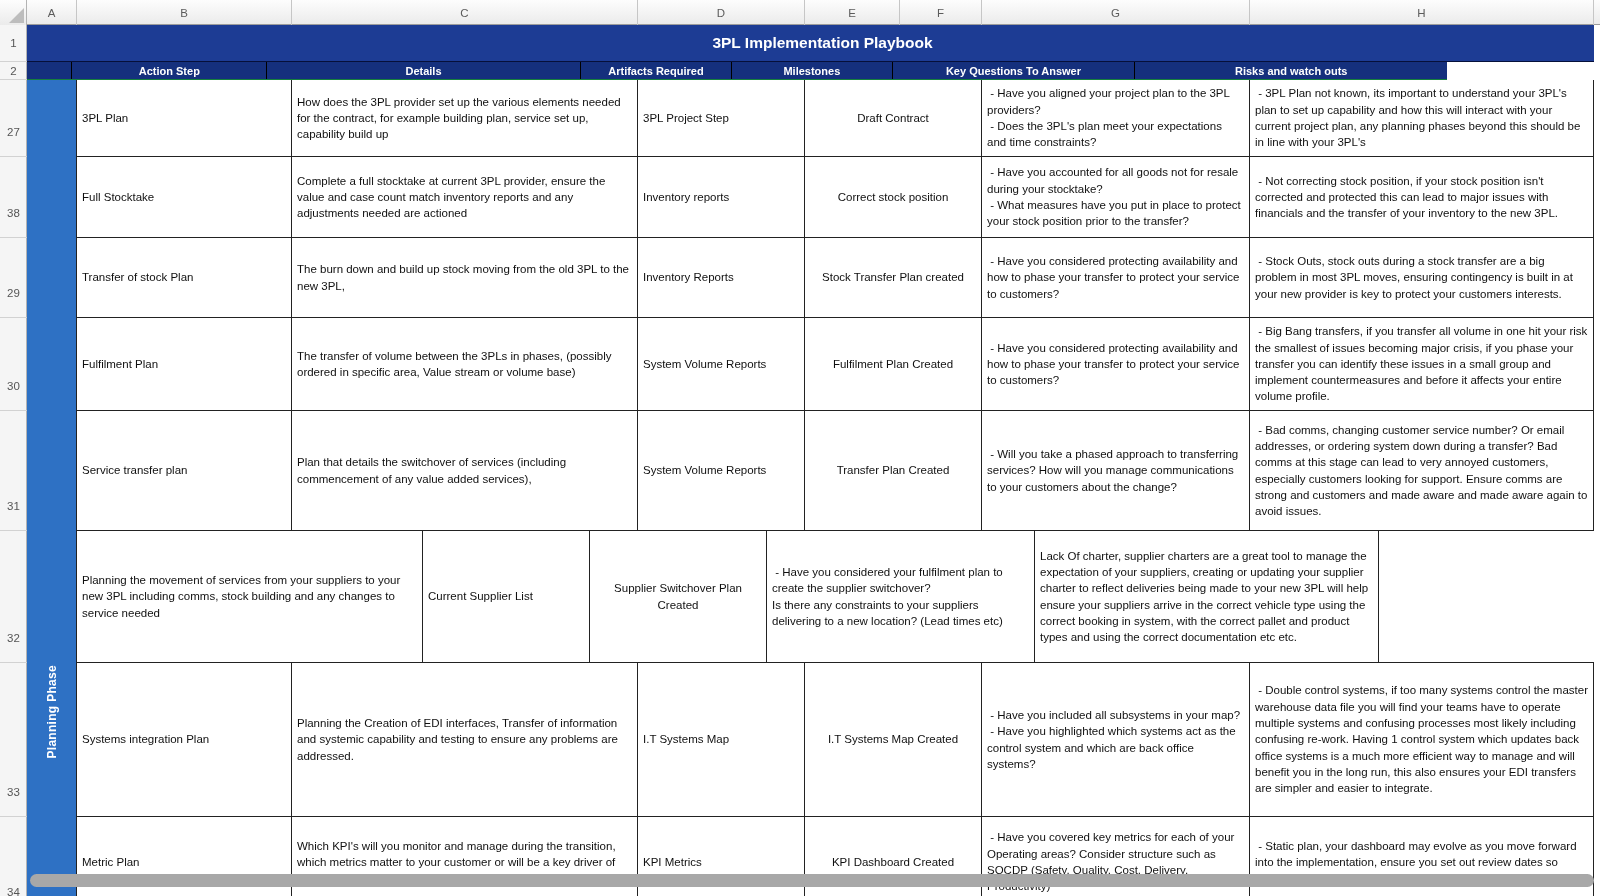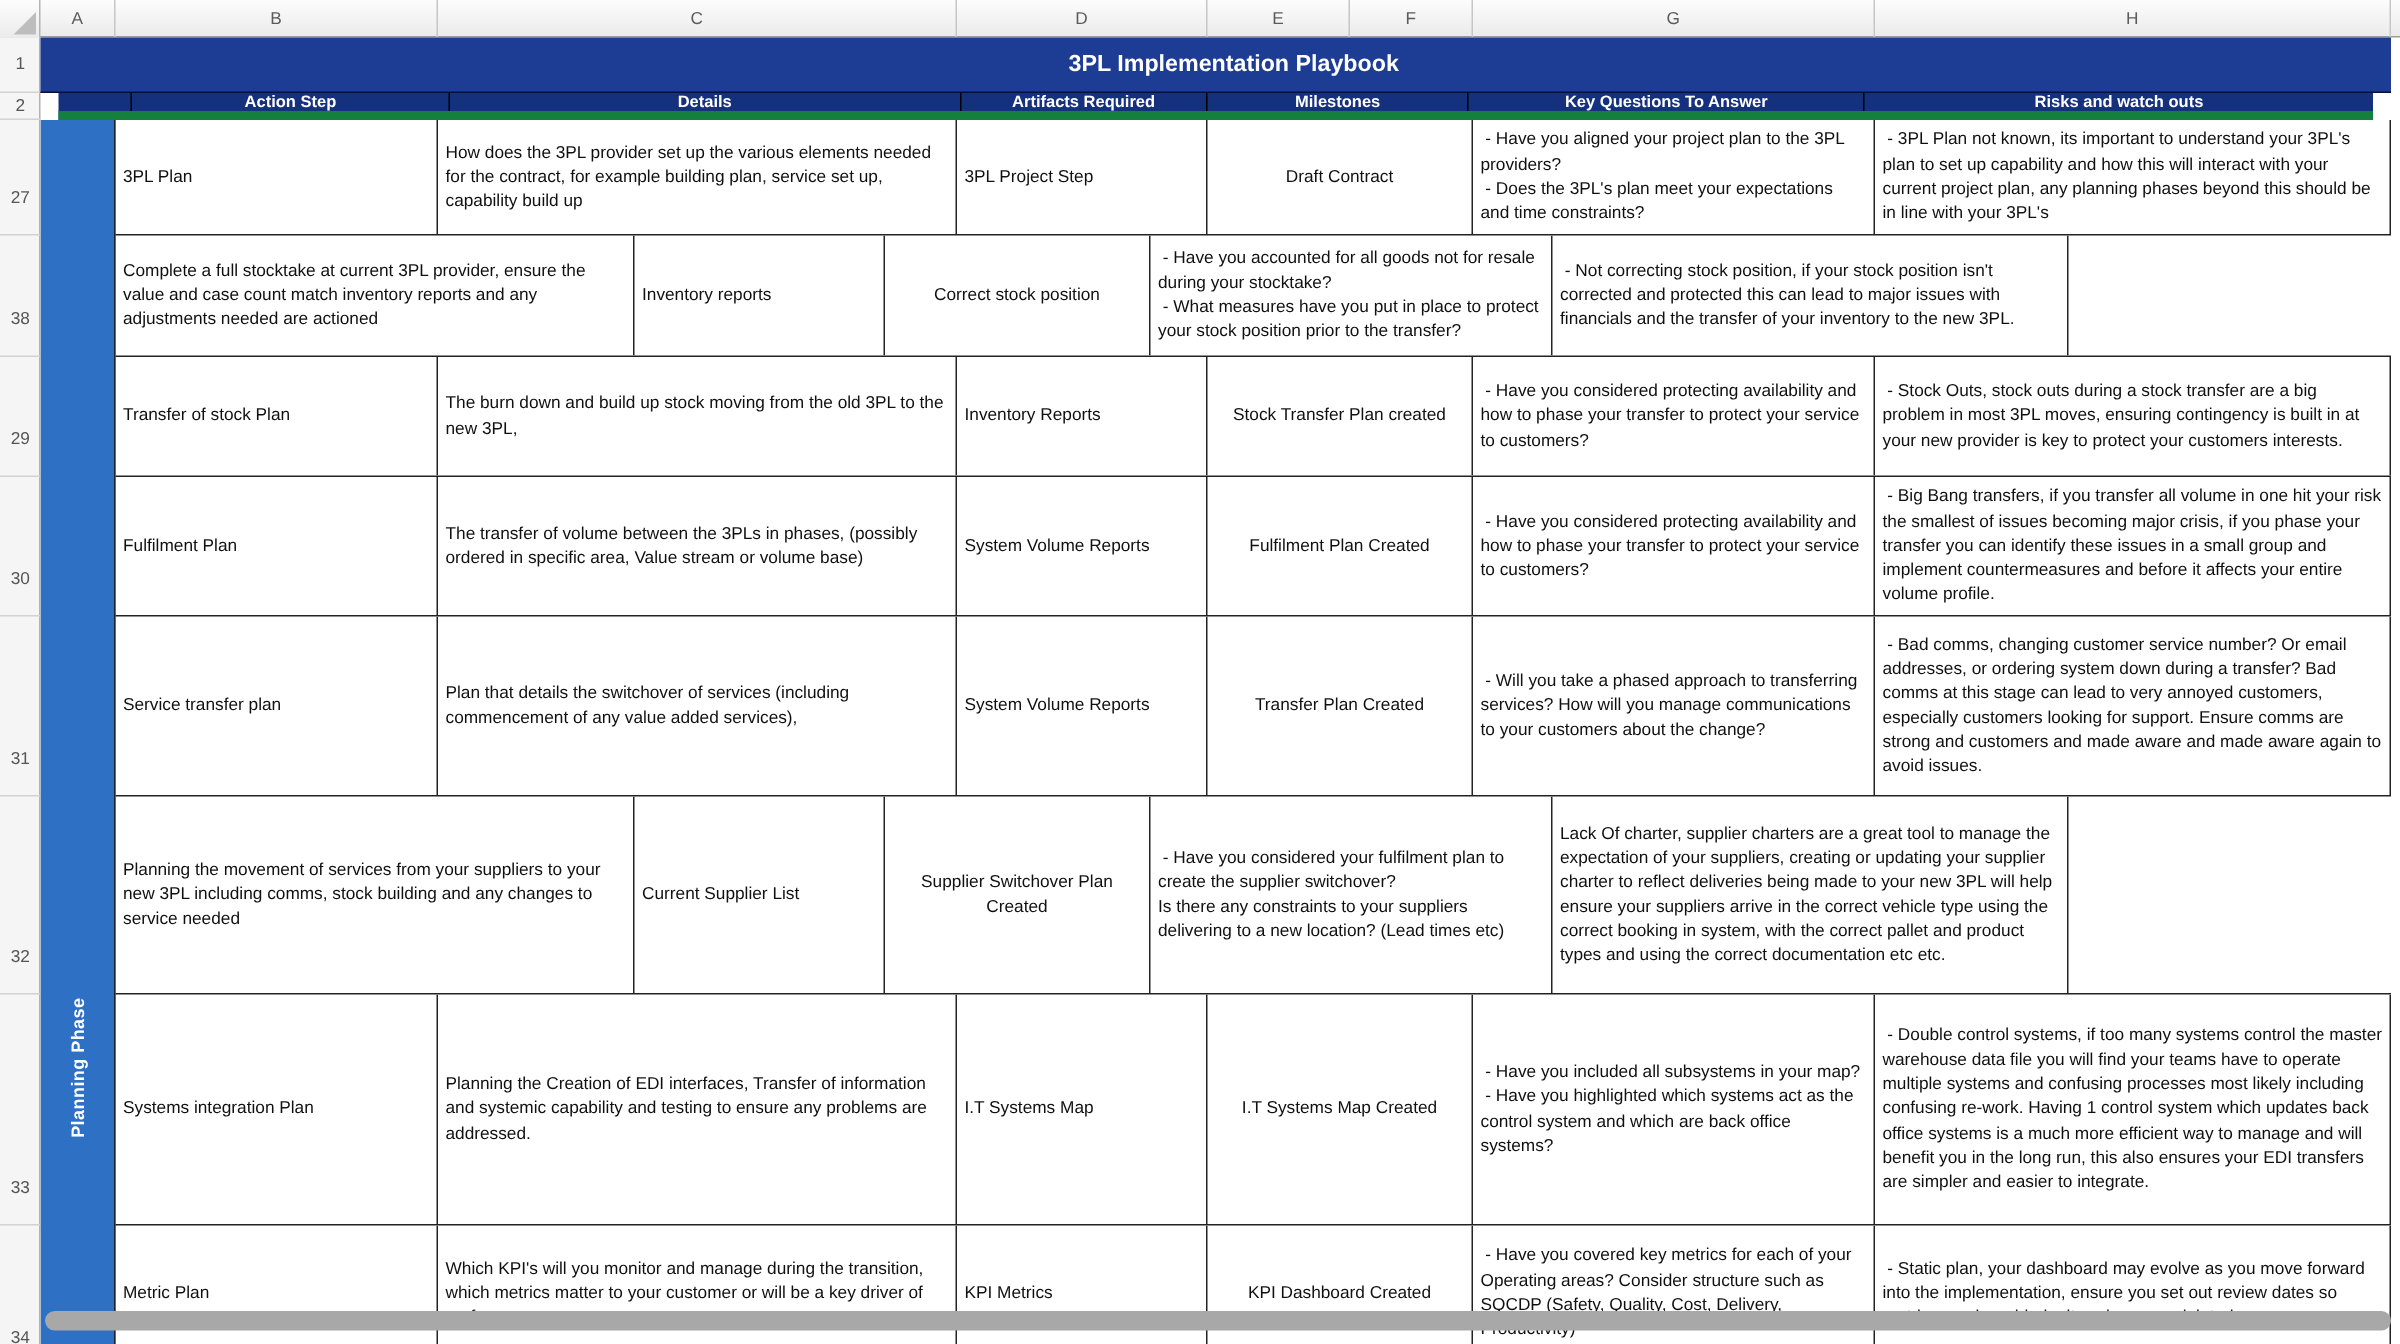--- a/index.html
+++ b/index.html
@@ -23,22 +23,22 @@
   .rownum { position:absolute; left:0; width:27px; display:flex; align-items:flex-end; justify-content:center;
     padding-bottom:18px; color:#555; font-size:11.5px; border-bottom:1px solid #d2d2d2; overflow:hidden; }
   .rownum.small { align-items:center; padding-bottom:0; }
   .rownum.cut { position:absolute; }
   .rownum.cut span { position:absolute; top:69px; left:0; width:100%; text-align:center; }
 
   
   .titlebar { position:absolute; left:27px; top:25px; width:1567px; height:37px;
     background:var(--title_bg,#1d3c94); color:#fff; font-weight:bold; font-size:15.5px;
     display:flex; align-items:center; justify-content:center; border-bottom:1px solid #06103a;padding-left:24px; }
-  .headrow { position:absolute; left:39px; top:62px; width:1543px; height:18px; display:flex;
-    background:var(--header_bg,#15307d); border-bottom:6px solid #15803d; }
+  .headrow { position:absolute; left:27px; top:62px; width:1420px; height:18px; display:flex;
+    background:var(--header_bg,#15307d); border-bottom:1px solid #15803d; }
   .headrow .hc { height:100%; color:#fff; font-weight:bold; font-size:11px;
     display:flex; align-items:center; justify-content:center; border-right:1px solid #000; }
 
   
   .body { position:absolute; left:27px; top:80px; width:1567px; height:816px; overflow:hidden; }
   .phase { position:absolute; left:0; top:0; width:50px; height:816px;
     background:var(--phase_bg,#2e71c4); border-right:1px solid #222; }
   .phase .ptxt { position:absolute; top:585px; left:50%; transform:translateX(-50%) rotate(180deg);
     writing-mode:vertical-rl; color:#fff; font-weight:bold; font-size:12px; letter-spacing:.3px; white-space:nowrap; }
   .grid { position:absolute; left:50px; top:0; width:1517px; }
@@ -108,20 +108,21 @@
         <div class="c w-action">3PL Plan</div>
         <div class="c w-details">How does the 3PL provider set up the various elements needed for the contract, for example building plan, service set up, capability build up</div>
         <div class="c w-art">3PL Project Step</div>
         <div class="c w-mile center">Draft Contract</div>
         <div class="c w-q pre"> - Have you aligned your project plan to the 3PL providers?
  - Does the 3PL's plan meet your expectations and time constraints?</div>
         <div class="c w-risk pre"> - 3PL Plan not known, its important to understand your 3PL's plan to set up capability and how this will interact with your current project plan, any planning phases beyond this should be in line with your 3PL's</div>
       </div>
 
       <div class="r" style="height:81px">
+        <div class="c w-action">Full Stocktake</div>
         <div class="c w-details">Complete a full stocktake at current 3PL provider, ensure the value and case count match inventory reports and any adjustments needed are actioned</div>
         <div class="c w-art">Inventory reports</div>
         <div class="c w-mile center">Correct stock position</div>
         <div class="c w-q pre"> - Have you accounted for all goods not for resale during your stocktake?
  - What measures have you put in place to protect your stock position prior to the transfer?</div>
         <div class="c w-risk pre"> - Not correcting stock position, if your stock position isn't corrected and protected this can lead to major issues with financials and the transfer of your inventory to the new 3PL.</div>
       </div>
 
       <div class="r" style="height:80px">
         <div class="c w-action">Transfer of stock Plan</div>

